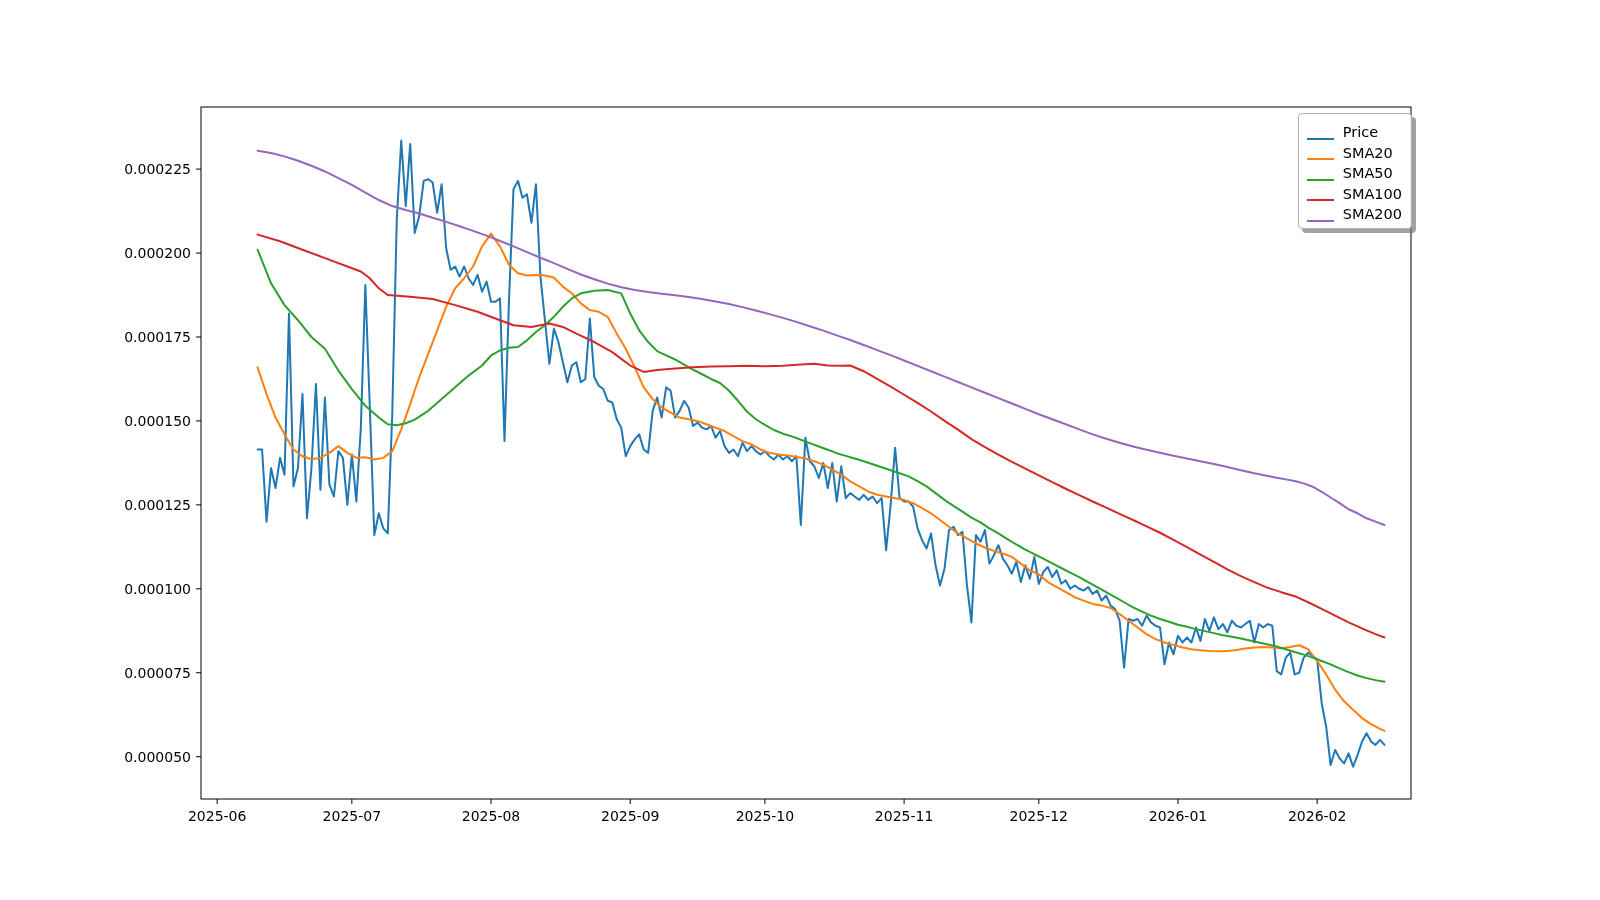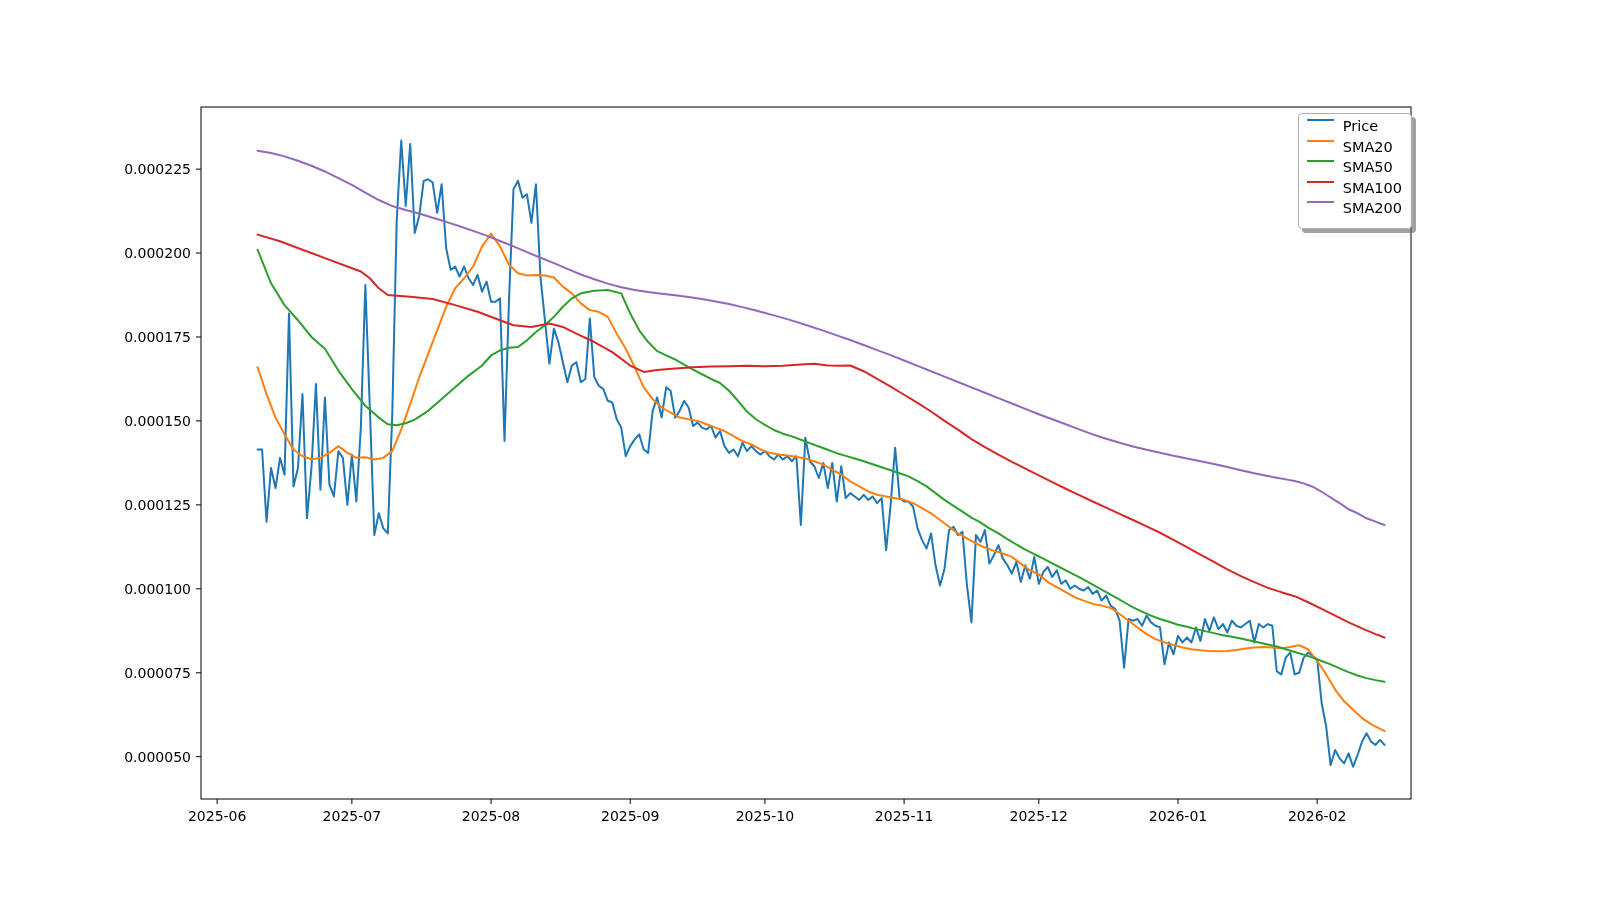--- a/index.html
+++ b/index.html
@@ -19,21 +19,21 @@
     top:113px;
     right:188px;
     background:rgba(255,255,255,0.85);
     border:1px solid #b0b0b0;
     border-radius:4px;
     box-shadow:4px 4px 0 0 rgba(110,110,110,0.65);
     padding:5px 9px 6px 8px;
   }
   .legend-row{
     display:flex;
-    align-items:flex-start;
+    align-items:flex-end;
     height:20.5px;
   }
   .legend-line{
     width:27px;
     height:0px;
     border-top-width:2px;
     border-top-style:solid;
     margin-right:9px;
     flex:0 0 auto;
   }

